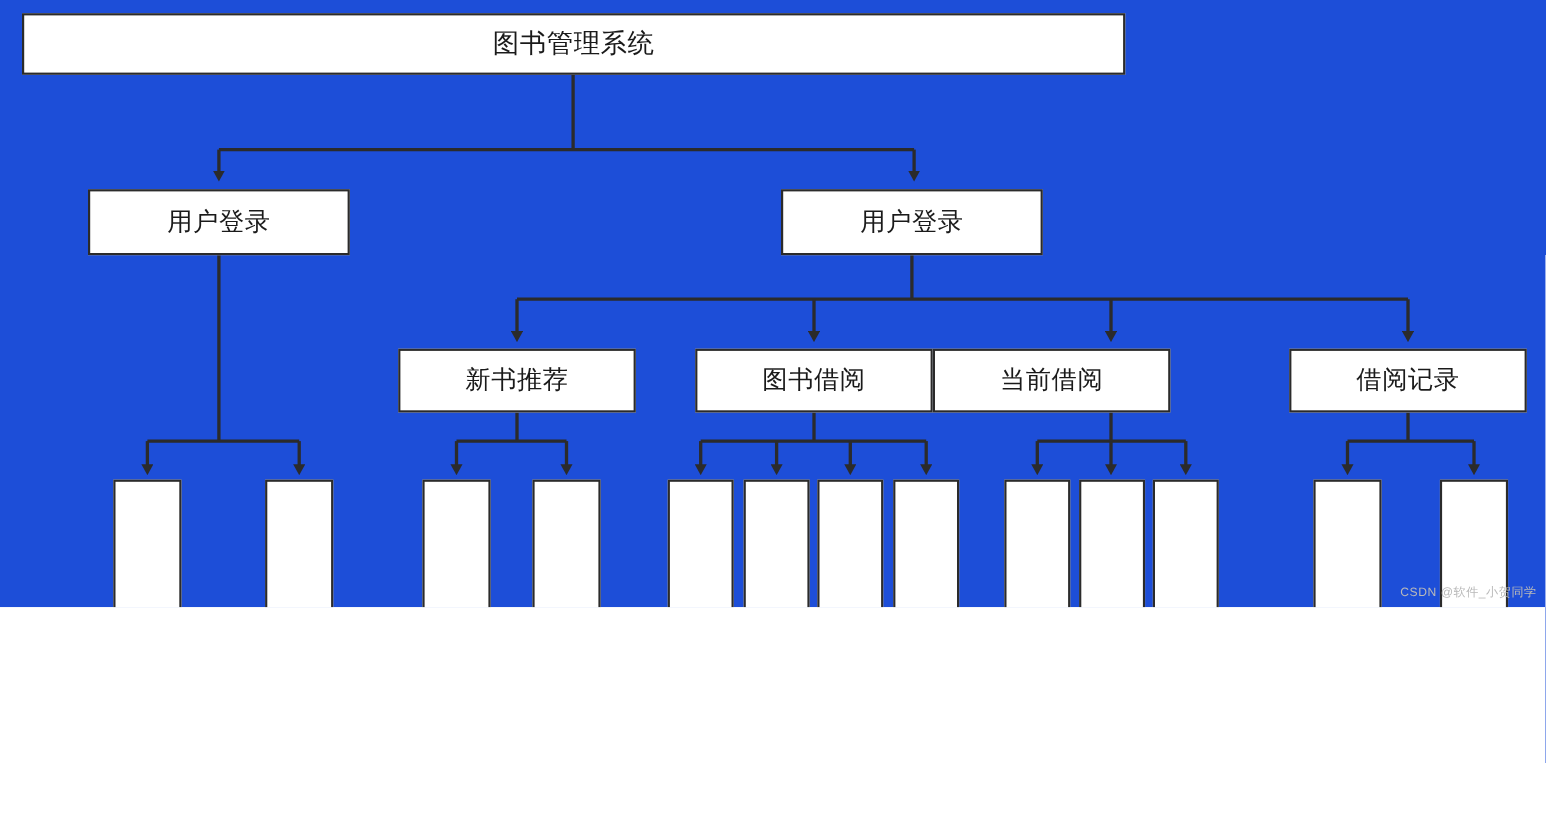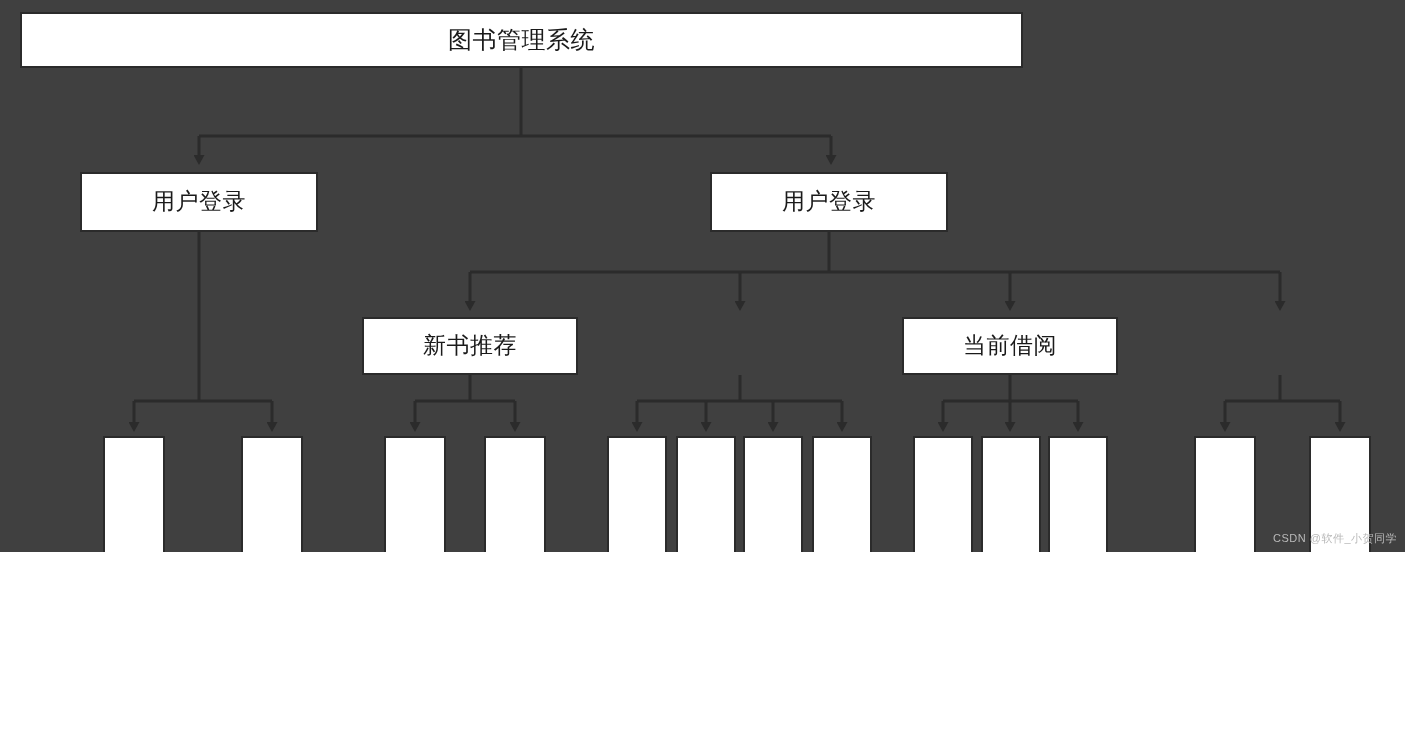--- a/index.html
+++ b/index.html
@@ -8,21 +8,21 @@
     padding: 0;
     background: #ffffff;
   }
   body {
     font-family: "Liberation Sans", "DejaVu Sans", sans-serif;
   }
   #diagram-root {
     position: relative;
     width: 1405px;
     height: 552px;
-    background: #404040;
+    background: #1d4ed8;
     overflow: hidden;
   }
   #edge-layer {
     position: absolute;
     left: 0;
     top: 0;
     width: 1405px;
     height: 747px;
     pointer-events: none;
   }
@@ -128,22 +128,28 @@
   <div class="node node-h" style="left:80px; top:172px; width:238px; height:60px;">
     <span>用户登录</span>
   </div>
   <div class="node node-h" style="left:710px; top:172px; width:238px; height:60px;">
     <span>用户登录</span>
   </div>
 
   <div class="node node-h" style="left:362px; top:317px; width:216px; height:58px;text-align:center;">
     <span>新书推荐</span>
   </div>
-  <div class="node node-h" style="left:902px; top:317px; width:216px; height:58px;">
+  <div class="node node-h" style="left:632px; top:317px; width:216px; height:58px;">
+    <span>图书借阅</span>
+  </div>
+  <div class="node node-h" style="left:848px; top:317px; width:216px; height:58px;">
     <span>当前借阅</span>
+  </div>
+  <div class="node node-h" style="left:1172px; top:317px; width:216px; height:58px;">
+    <span>借阅记录</span>
   </div>
 
   <div class="node node-v" style="left:103px; top:436px; width:62px; height:298px;">
     <span>用户登录</span>
   </div>
   <div class="node node-v" style="left:241px; top:436px; width:62px; height:298px;">
     <span>注销登录</span>
   </div>
 
   <div class="node node-v" style="left:384px; top:436px; width:62px; height:298px;">

